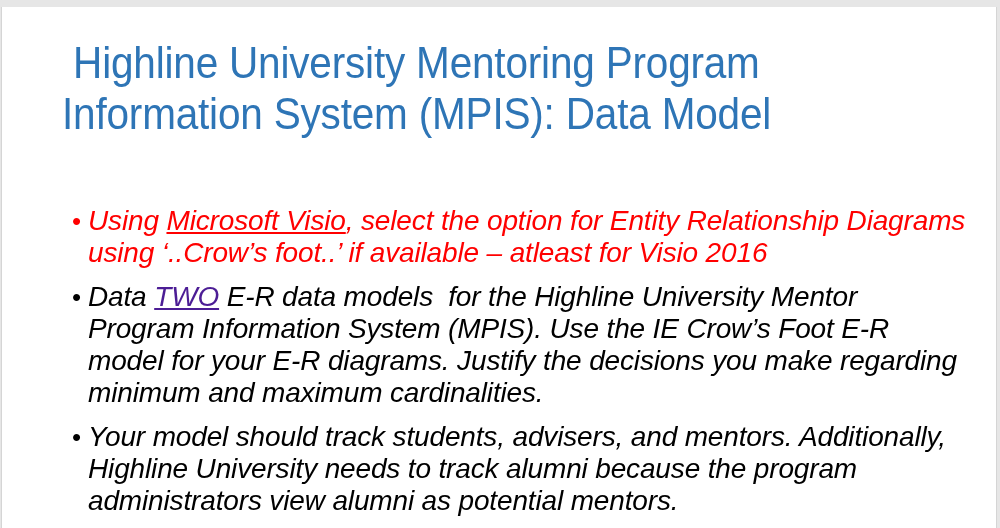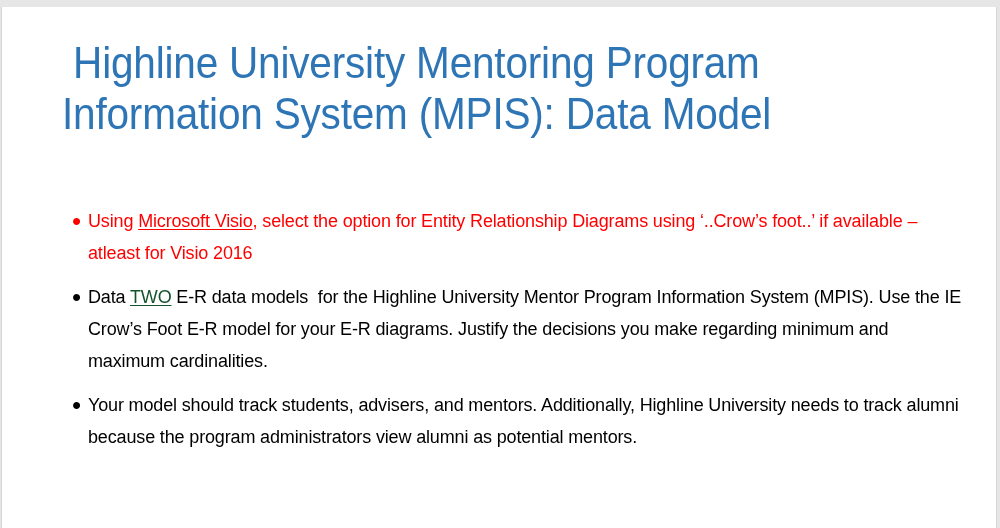--- a/index.html
+++ b/index.html
@@ -65,32 +65,33 @@
     flex: 0 0 auto;
     width: 22px;
     font-size: 26px;
     line-height: 32px;
     text-align: left;
     padding-left: 6px;
     box-sizing: border-box;
   }
   .bullet-text {
     flex: 1 1 auto;
-    font-size: 18px;
+    font-size: 28px;
     line-height: 32px;
+    font-style: italic;
     font-weight: 400;
     letter-spacing: -0.15px;
     white-space: pre-wrap;
   }
   .bullet-red .bullet-marker,
   .bullet-red .bullet-text { color: #ff0000; }
   .bullet-black .bullet-marker,
   .bullet-black .bullet-text { color: #000000; }
   .u-underline { text-decoration: underline; text-underline-offset: 2px; }
-  .hl-red { color: #14532d; text-decoration: underline; text-underline-offset: 2px; }
+  .hl-red { color: #4c1d95; text-decoration: underline; text-underline-offset: 2px; }
 </style>
 </head>
 <body>
 
 <div id="slide-frame">
   <div id="slide-canvas">
 
     <div id="title-block">
       <div class="slide-title-line"> Highline University Mentoring Program</div>
       <div class="slide-title-line">Information System (MPIS): Data Model</div>

